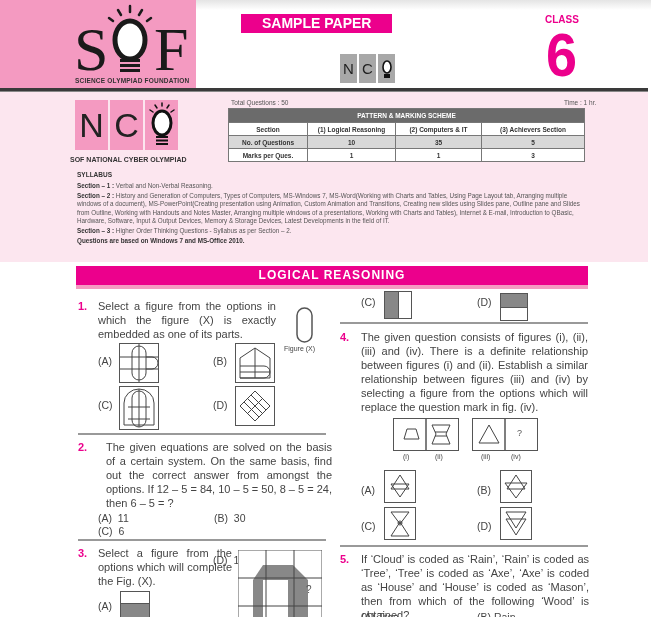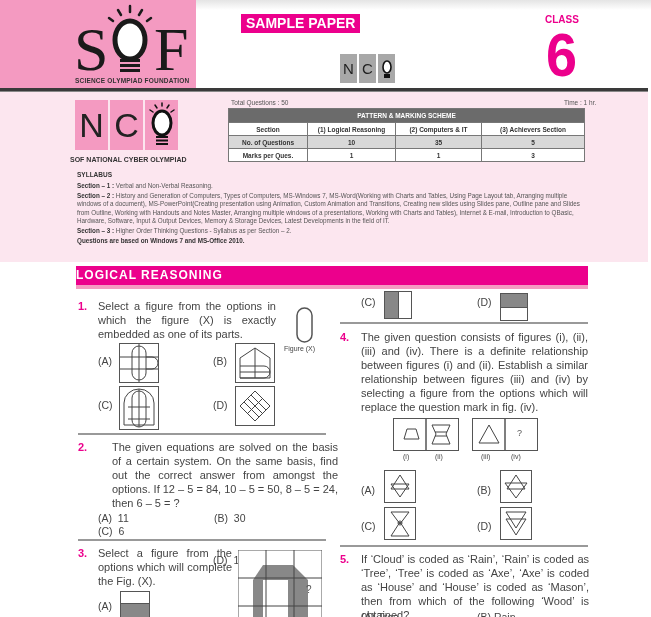--- a/index.html
+++ b/index.html
@@ -6,21 +6,21 @@
   body { width:651px; height:617px; overflow:hidden; background:#ffffff; position:relative; font-family:"Liberation Sans", sans-serif; color:#333; }
   .page { position:absolute; left:0; top:0; width:648px; height:617px; background:#fff; }
   .top-shade { position:absolute; left:0; top:0; width:651px; height:10px; background:linear-gradient(#e4e4e4,#fff); }
   .logo-box { position:absolute; left:0; top:0; width:196px; height:88px; background:#f49ac1; }
   .sof-letters { position:absolute; left:74px; top:18px; font-family:"Liberation Serif", serif; font-size:62px; line-height:62px; color:#1a1a1a; letter-spacing:2px; }
   .sof-s { position:absolute; left:0; top:0; }
   .sof-f { position:absolute; left:80px; top:0; }
   .bulb { position:absolute; left:102px; top:10px; width:60px; height:72px; }
   .sof-caption { position:absolute; left:75px; top:77px; font-size:6.5px; font-weight:bold; color:#333; letter-spacing:0.2px; }
   .header-line { position:absolute; left:0; top:88px; width:648px; height:3px; background:#3a3a3a; border-bottom:1px solid #888; }
-  .tag { position:absolute; top:14px; height:19px; line-height:19px; font-weight:bold; font-size:14px; color:#fff; padding:0 5px; }
+  .tag { position:absolute; top:14px; height:19px; line-height:19px; font-weight:bold; font-size:14px; color:#fff; padding:0 21px; }
   .tag-pink { left:241px; background:#ec008c; }
   .tag-dark { left:368px; background:#222; }
   .nco-small { position:absolute; left:340px; top:54px; display:flex; gap:2px; }
   .nco-small span { width:17px; height:29px; background:#a8a8a8; display:flex; align-items:center; justify-content:center; font-size:15px; color:#222; }
   .class-label { position:absolute; left:545px; top:14px; font-size:10px; font-weight:bold; color:#ec008c; }
   .class-num { position:absolute; left:546px; top:24px; font-size:62px; font-weight:bold; color:#ec008c; line-height:62px; transform:scaleX(0.9); transform-origin:left; }
   .pink-panel { position:absolute; left:0; top:92px; width:648px; height:170px; background:#fce6ef; }
   .nco-big { position:absolute; left:75px; top:100px; display:flex; gap:2px; }
   .nco-big span { width:33px; height:50px; background:#f49ac1; display:flex; align-items:center; justify-content:center; font-size:34px; color:#222; }
   .nco-caption { position:absolute; left:70px; top:156px; font-size:7px; font-weight:bold; color:#333; }
@@ -28,21 +28,21 @@
   .total-q { position:absolute; left:231px; top:99px; font-size:6.5px; color:#555; }
   .time { position:absolute; left:564px; top:99px; font-size:6.5px; color:#555; }
   table.scheme { position:absolute; left:228px; top:108px; width:357px; border-collapse:collapse; font-size:6.5px; font-weight:bold; color:#333; }
   table.scheme td, table.scheme th { border:1px solid #777; text-align:center; height:12px; padding:0; }
   table.scheme th.title { background:#6b6b6b; color:#fff; height:13px; }
   table.scheme tr.gray td { background:#d8d8d8; }
   table.scheme td { background:#fff; }
   .sections { position:absolute; left:77px; top:182px; width:512px; font-size:6.3px; line-height:8.4px; color:#555; }
   .sections b { color:#333; }
   .sections p { margin:0 0 1.5px 0; }
-  .banner { position:absolute; left:76px; top:266px; width:512px; height:19px; background:#ec008c; color:#fff; font-weight:bold; font-size:12px; line-height:19px; letter-spacing:1px; }
+  .banner { position:absolute; left:76px; top:266px; width:512px; height:19px; background:#ec008c; color:#fff; text-align:center; font-weight:bold; font-size:12px; line-height:19px; letter-spacing:1px; }
   .banner-under { position:absolute; left:76px; top:285px; width:512px; height:4px; background:#f49ac1; }
   .q { position:absolute; font-size:11px; line-height:14px; color:#444; }
   .qnum { position:absolute; font-weight:bold; color:#ec008c; font-size:11px; }
   .opt { position:absolute; font-size:10.5px; color:#444; }
   .fig { position:absolute; border:1.5px solid #555; background:#fff; }
   .fig svg { position:absolute; left:0; top:0; }
   .rule { position:absolute; height:2px; background:#999; }
   .small { font-size:7px; color:#444; position:absolute; }
 </style>
 </head>
@@ -202,21 +202,21 @@
           <line x1="11.5" y1="11.5" x2="26.5" y2="26.5"></line>
           <line x1="26.5" y1="11.5" x2="11.5" y2="26.5"></line>
           <line x1="15" y1="8" x2="30" y2="23"></line>
           <line x1="8" y1="15" x2="23" y2="30"></line>
         </g>
       </svg>
   </div>
   <div class="rule" style="left:78px;top:433px;width:248px;"></div>
 
   <div class="qnum" style="left:78px;top:441px;">2.</div>
-  <div class="q" style="left:112px;top:440px;width:226px;text-align:justify;">The given equations are solved on the basis of a certain system. On the same basis, find out the correct answer from amongst the options. If 12 – 5 = 84, 10 – 5 = 50, 8 – 5 = 24, then 6 – 5 = ?</div>
+  <div class="q" style="left:106px;top:440px;width:226px;text-align:justify;">The given equations are solved on the basis of a certain system. On the same basis, find out the correct answer from amongst the options. If 12 – 5 = 84, 10 – 5 = 50, 8 – 5 = 24, then 6 – 5 = ?</div>
   <div class="opt" style="left:98px;top:512px;"><span>(A)</span>&nbsp; <span>11</span></div>
   <div class="opt" style="left:214px;top:512px;"><span>(B)</span>&nbsp; <span>30</span></div>
   <div class="opt" style="left:98px;top:525px;"><span>(C)</span>&nbsp; <span>6</span></div>
   <div class="opt" style="left:213px;top:554px;"><span>(D)</span>&nbsp; <span>1</span></div>
   <div class="rule" style="left:78px;top:539px;width:248px;"></div>
 
   <div class="qnum" style="left:78px;top:547px;">3.</div>
   <div class="q" style="left:98px;top:546px;width:134px;text-align:justify;">Select a figure from the options which will complete the Fig. (X).</div>
   <div class="opt" style="left:98px;top:600px;">(A)</div>
   <div class="fig" style="left:120px;top:591px;width:28px;height:30px;border-bottom:none;">

